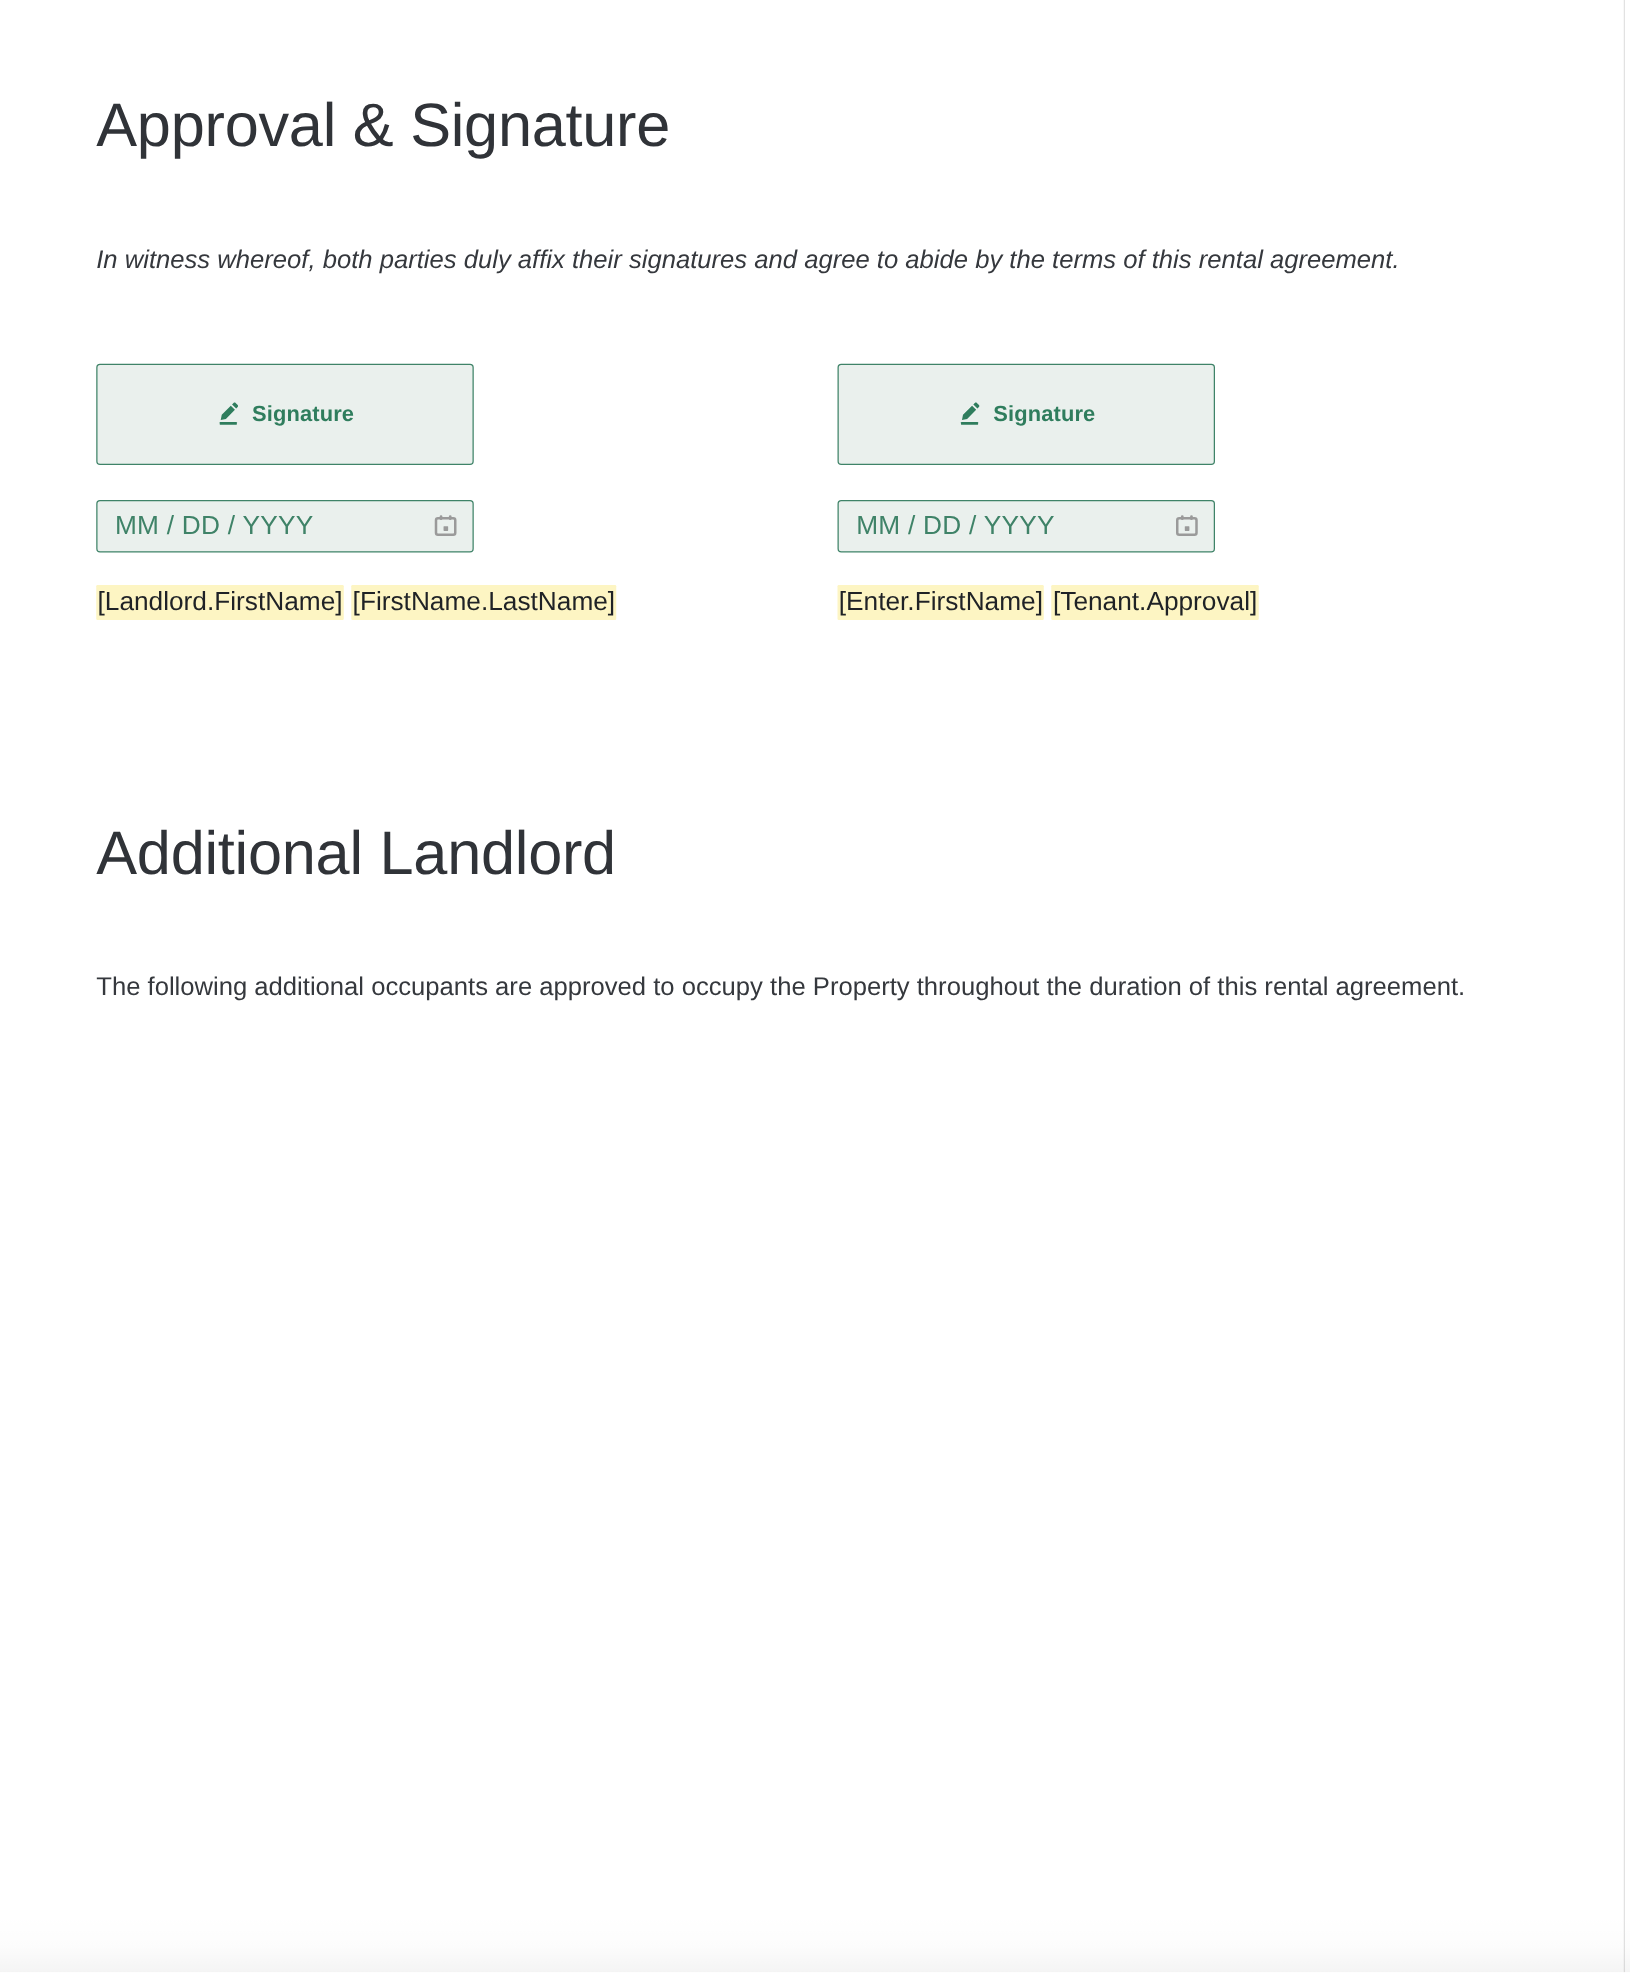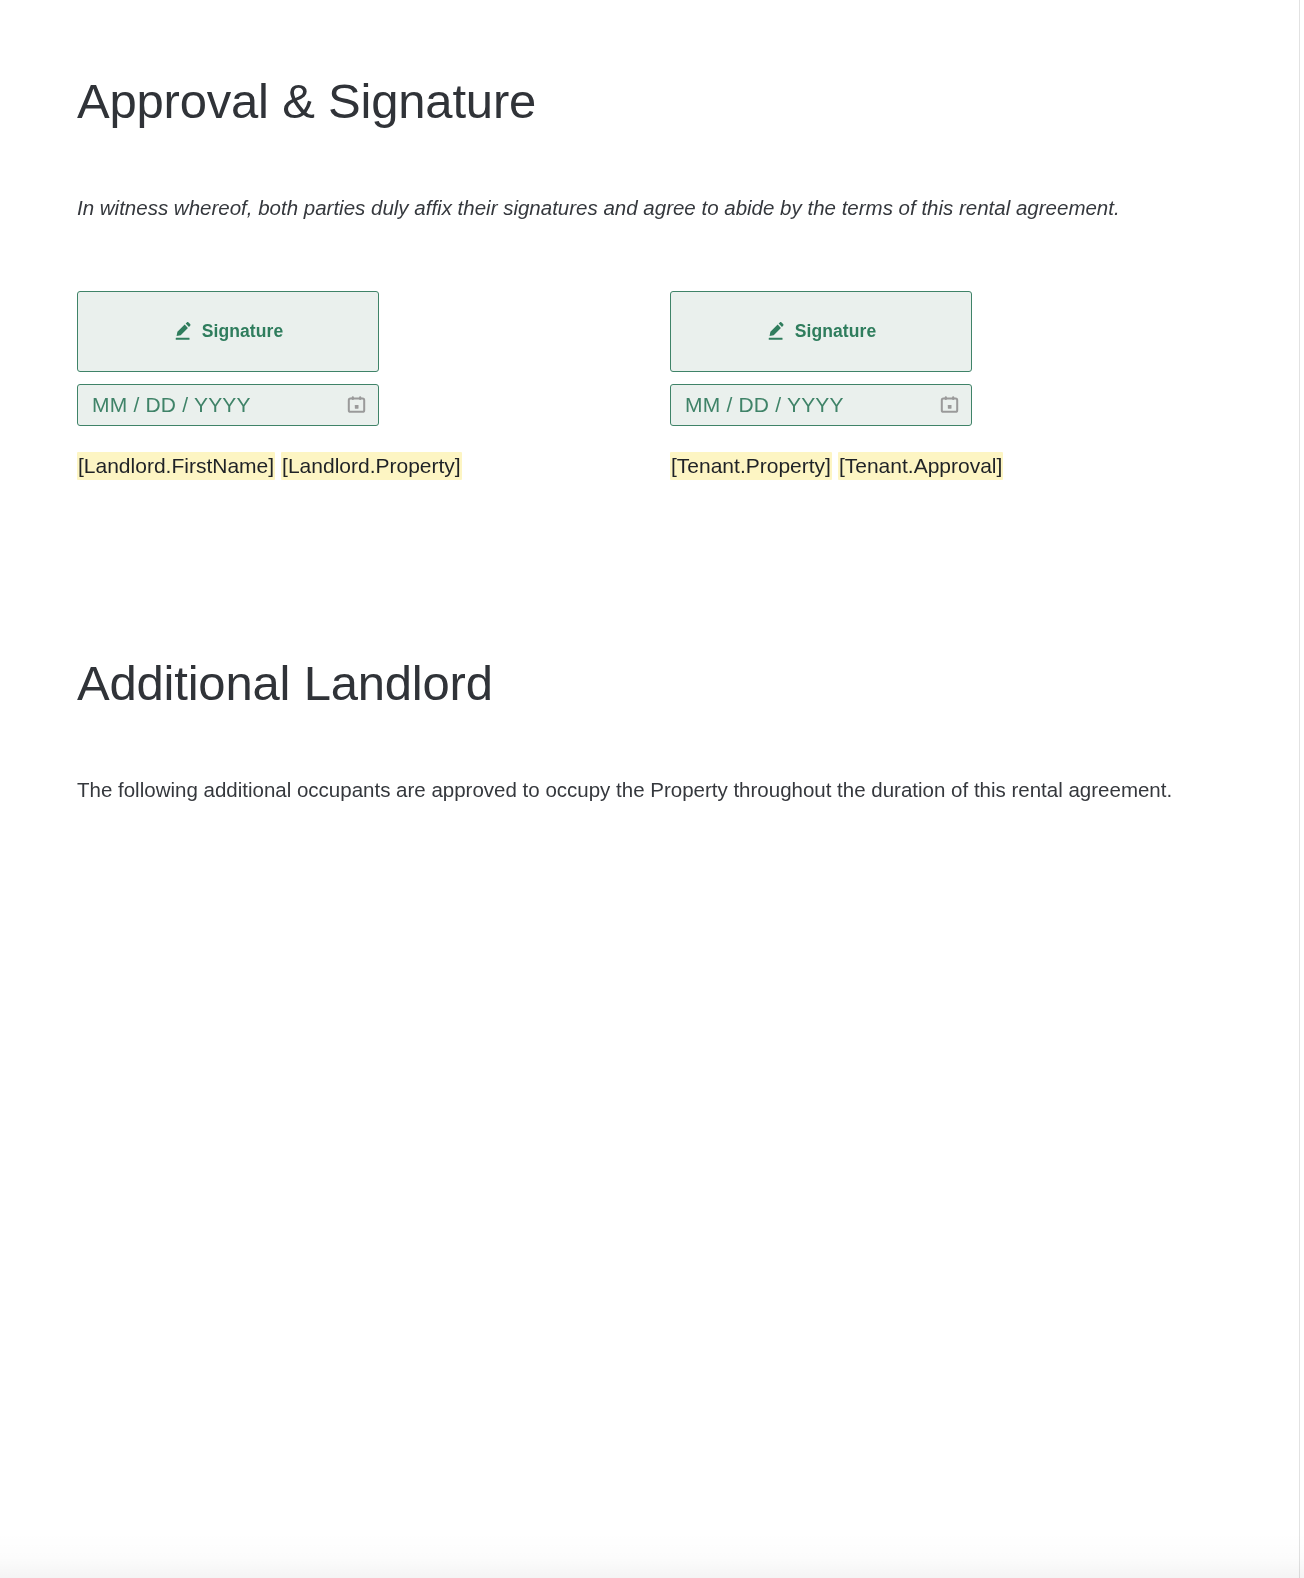--- a/index.html
+++ b/index.html
@@ -104,21 +104,21 @@
   }
   .sig-pad .sig-label {
     font-size: 17.5px;
     font-weight: 700;
     color: #2f7d5d;
     letter-spacing: 0.1px;
   }
 
   .date-field {
     box-sizing: border-box;
-    margin-top: 12px;
+    margin-top: 28px;
     width: 302px;
     height: 42px;
     background: #eaf0ed;
     border: 1.6px solid #3f8368;
     border-radius: 3px;
     display: flex;
     align-items: center;
     padding: 0 11px 0 14px;
     cursor: text;
   }
@@ -202,21 +202,21 @@
             <svg width="21" height="21" viewBox="0 0 24 24" aria-hidden="true">
               <rect x="3.2" y="5.2" width="17.6" height="15.2" rx="1.8" fill="none" stroke="#9a9a9a" stroke-width="2.3"></rect>
               <rect x="6.6" y="2.6" width="2.4" height="4.2" rx="1.1" fill="#9a9a9a"></rect>
               <rect x="15" y="2.6" width="2.4" height="4.2" rx="1.1" fill="#9a9a9a"></rect>
               <rect x="10.1" y="12.6" width="4.2" height="4.2" rx="0.5" fill="#9a9a9a"></rect>
             </svg>
           </span>
         </div>
 
         <div class="token-line">
-          <span class="token">[Landlord.FirstName]</span><span class="token-gap"></span><span class="token">[Landlord.Property]</span>
+          <span class="token">[Landlord.FirstName]</span><span class="token-gap"></span><span class="token">[FirstName.LastName]</span>
         </div>
       </div>
 
       <div class="sig-block tenant">
 
         <div class="sig-pad">
           <span class="sig-icon">
             <svg width="22" height="22" viewBox="0 0 24 24" aria-hidden="true">
               <path d="M16.9 2.6c-.5-.5-1.3-.5-1.8 0l-1.3 1.3 3.6 3.6 1.3-1.3c.5-.5.5-1.3 0-1.8l-1.8-1.8z" fill="#2f7d5d"></path>
               <path d="M12.7 5l-7.9 7.9-.9 4.5 4.5-.9 7.9-7.9-3.6-3.6z" fill="#2f7d5d"></path>
@@ -232,21 +232,21 @@
             <svg width="21" height="21" viewBox="0 0 24 24" aria-hidden="true">
               <rect x="3.2" y="5.2" width="17.6" height="15.2" rx="1.8" fill="none" stroke="#9a9a9a" stroke-width="2.3"></rect>
               <rect x="6.6" y="2.6" width="2.4" height="4.2" rx="1.1" fill="#9a9a9a"></rect>
               <rect x="15" y="2.6" width="2.4" height="4.2" rx="1.1" fill="#9a9a9a"></rect>
               <rect x="10.1" y="12.6" width="4.2" height="4.2" rx="0.5" fill="#9a9a9a"></rect>
             </svg>
           </span>
         </div>
 
         <div class="token-line">
-          <span class="token">[Tenant.Property]</span><span class="token-gap"></span><span class="token">[Tenant.Approval]</span>
+          <span class="token">[Enter.FirstName]</span><span class="token-gap"></span><span class="token">[Tenant.Approval]</span>
         </div>
       </div>
 
     </div>
 
     <h1 class="section-title" style="margin-top:93px;">Additional Landlord</h1>
 
     <p class="section-body" style="margin-top:58px;">The following additional occupants are approved to occupy the Property throughout the duration of this rental agreement.</p>
 
 

